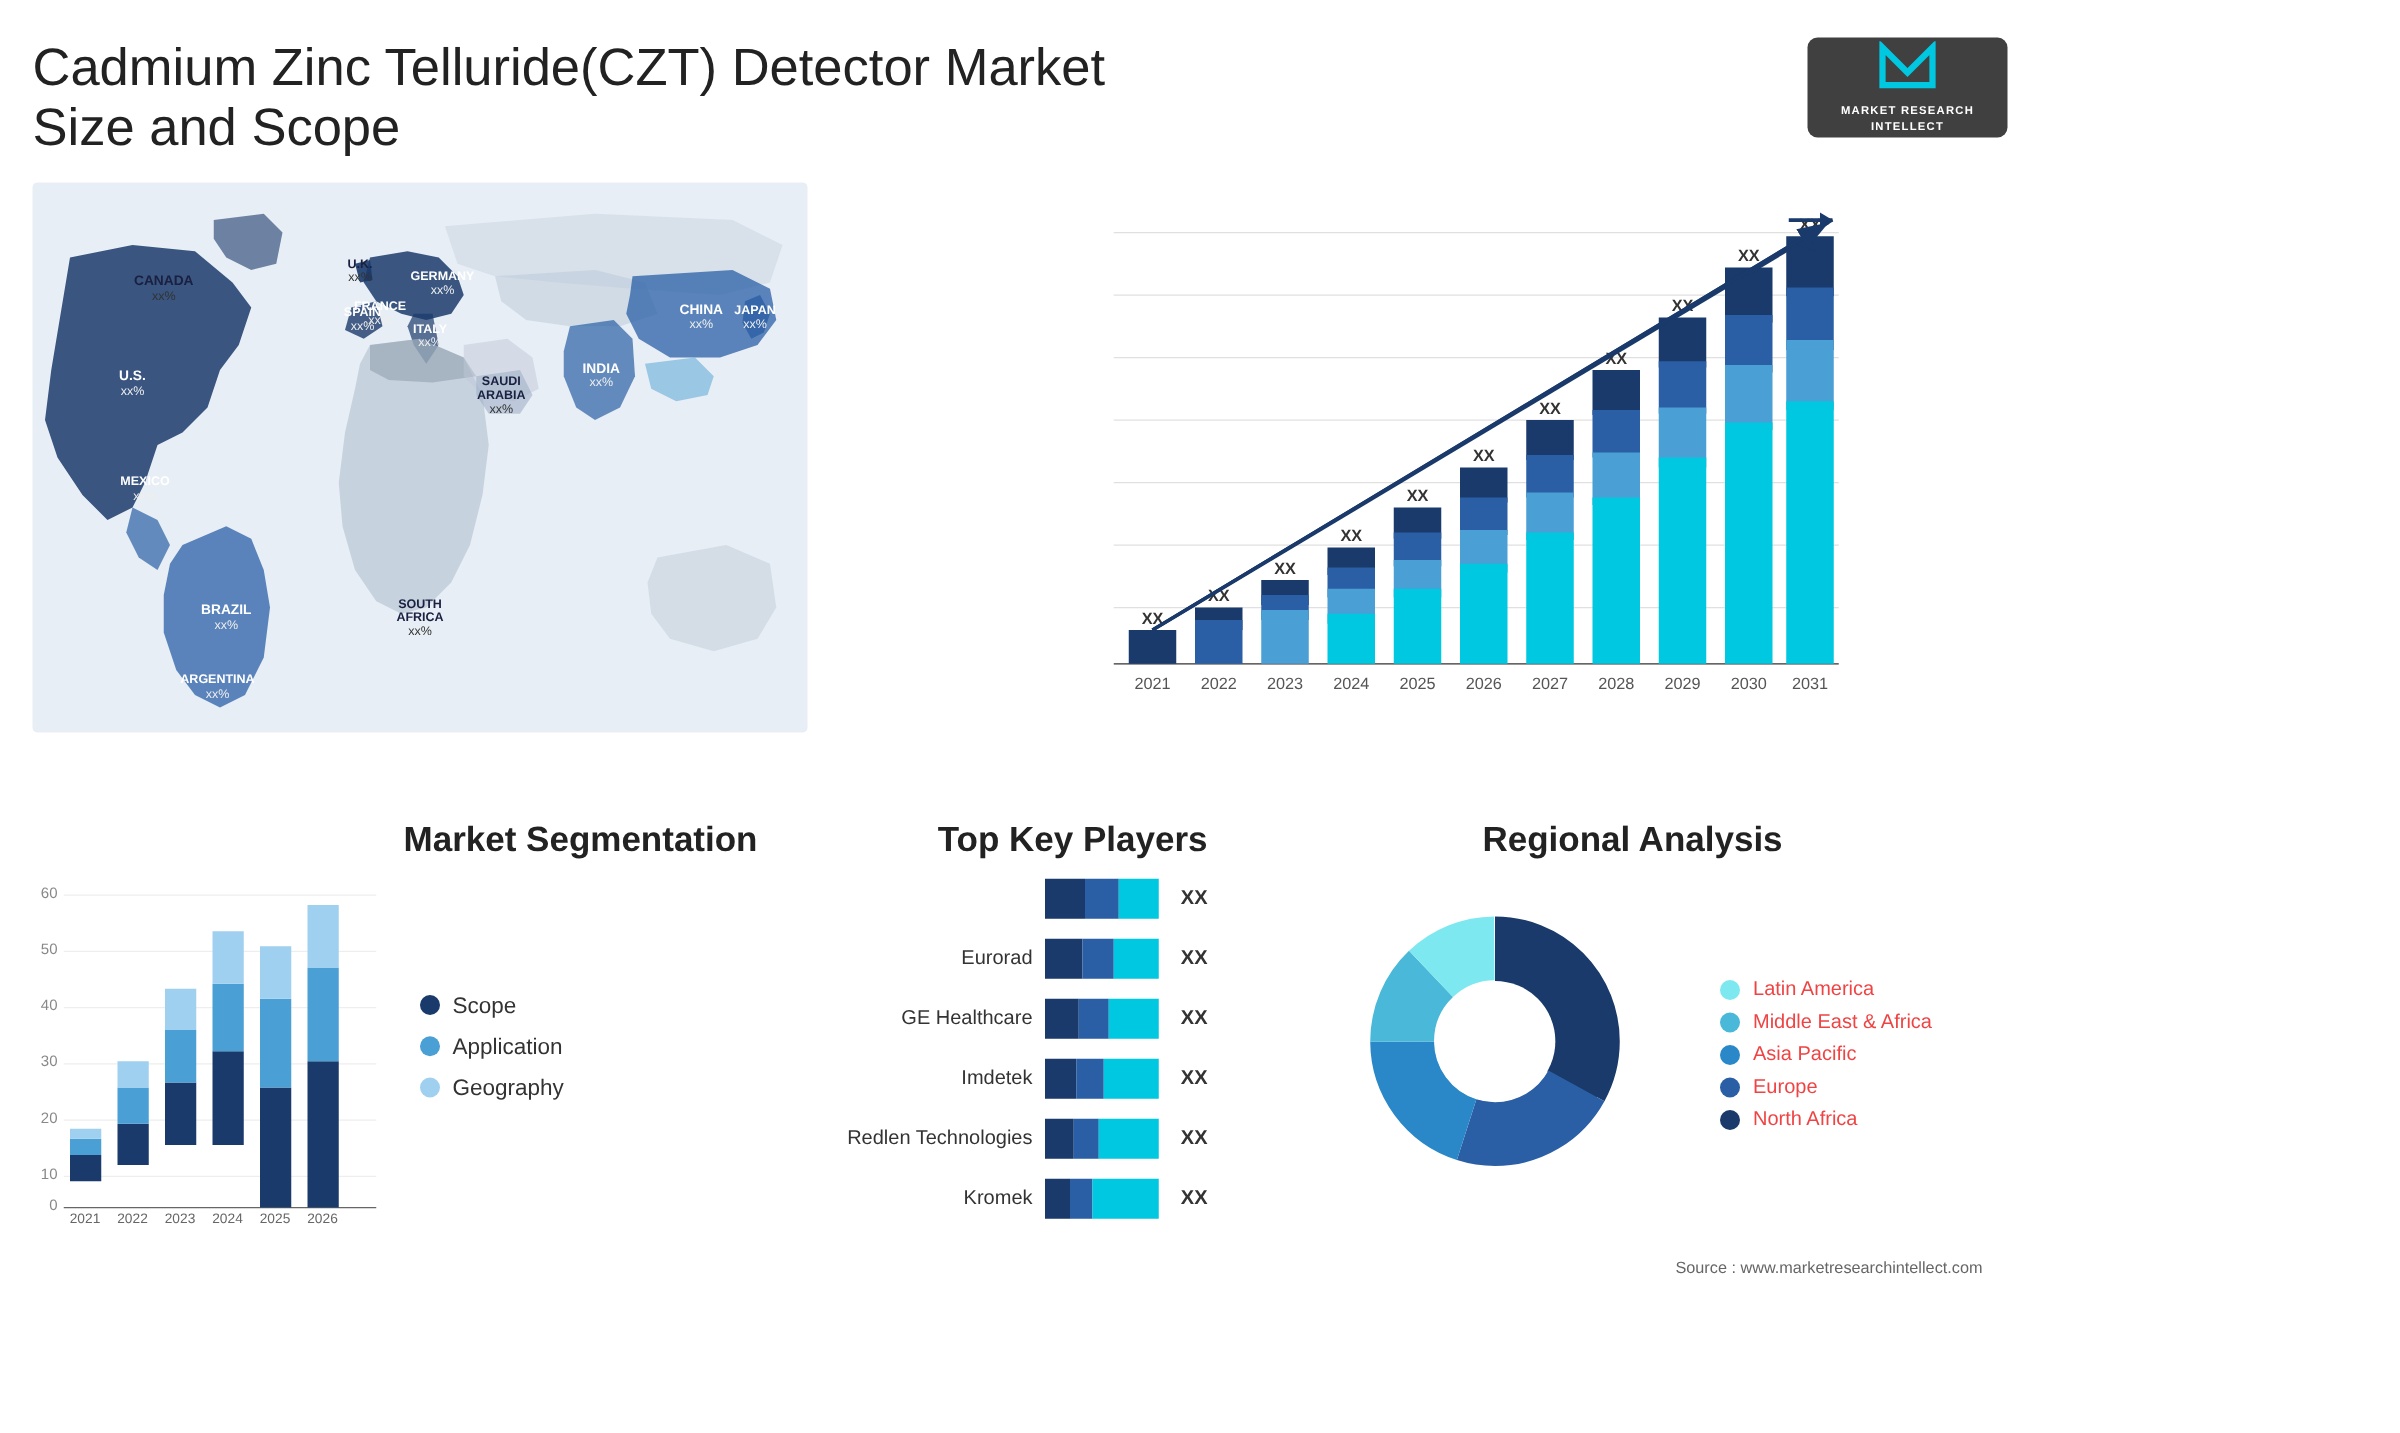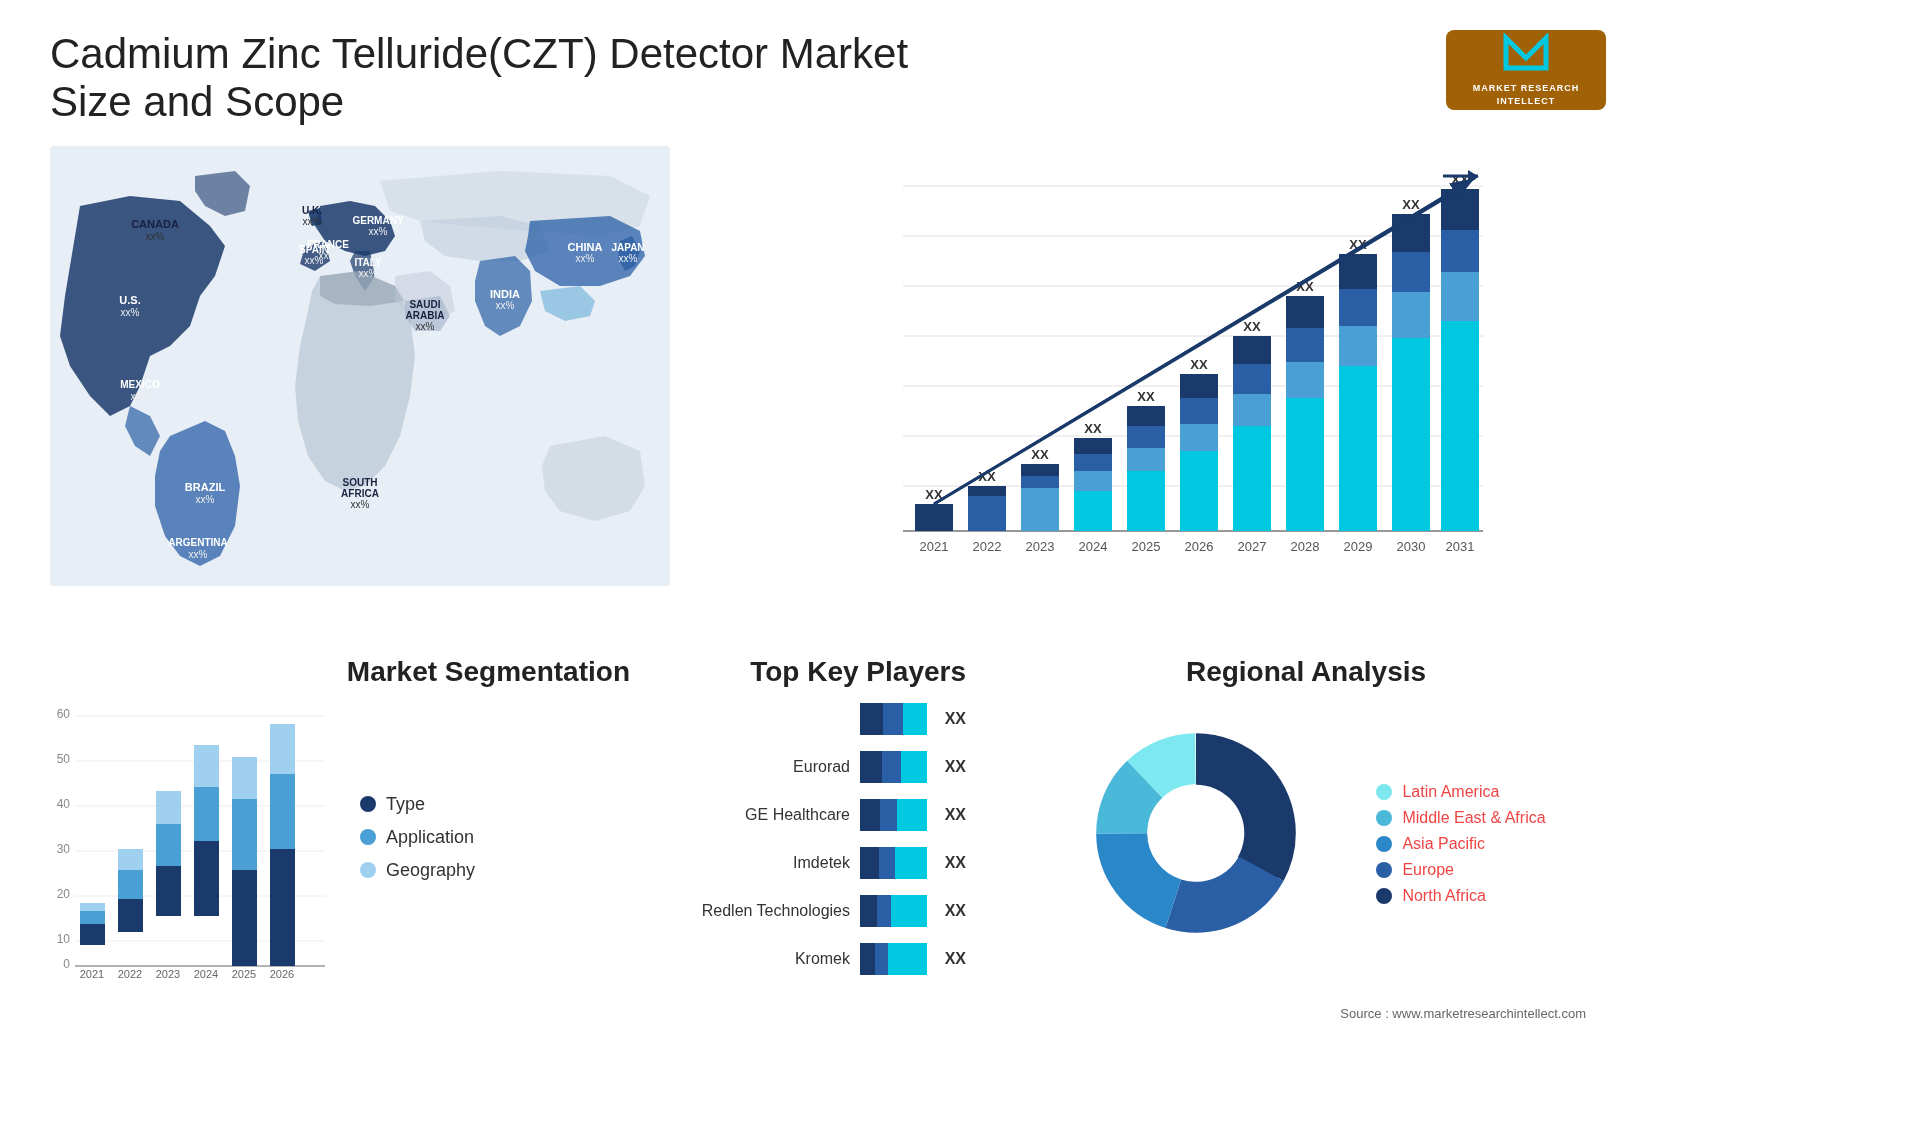--- a/index.html
+++ b/index.html
@@ -8,21 +8,21 @@
       background: #fff;
       width: 1920px;
       min-height: 1146px;
       overflow: hidden;
     }
 
     .page-container {
       width: 1656px;
       min-height: 1146px;
       background: #fff;
-      padding: 30px 50px 20px 50px;
+      padding: 30px 50px 20px 26px;
     }
 
     
     .header {
       display: flex;
       justify-content: space-between;
       align-items: flex-start;
       margin-bottom: 20px;
     }
     .page-title {
@@ -32,21 +32,21 @@
       max-width: 900px;
     }
     .logo-container {
       display: flex;
       flex-direction: column;
       align-items: center;
     }
     .logo-box {
       width: 160px;
       height: 80px;
-      background: #a16207;
+      background: #404040;
       border-radius: 8px;
       display: flex;
       flex-direction: column;
       align-items: center;
       justify-content: center;
       padding: 8px;
     }
     .logo-m {
       font-size: 36px;
       font-weight: 900;
@@ -488,21 +488,21 @@
 
               <rect x="220" y="146" width="25" height="117" fill="#1a3a6b"></rect>
               <rect x="220" y="71" width="25" height="75" fill="#4a9fd4"></rect>
               <rect x="220" y="21" width="25" height="50" fill="#a0d0f0"></rect>
               <text x="232" y="275" text-anchor="middle" font-size="11" fill="#666">2026</text>
             </svg>
           </div>
           <div class="seg-legend">
             <div class="legend-item">
               <div class="legend-dot" style="background:#1a3a6b;"></div>
-              <span>Type</span>
+              <span>Scope</span>
             </div>
             <div class="legend-item">
               <div class="legend-dot" style="background:#4a9fd4;"></div>
               <span>Application</span>
             </div>
             <div class="legend-item">
               <div class="legend-dot" style="background:#a0d0f0;"></div>
               <span>Geography</span>
             </div>
           </div>

